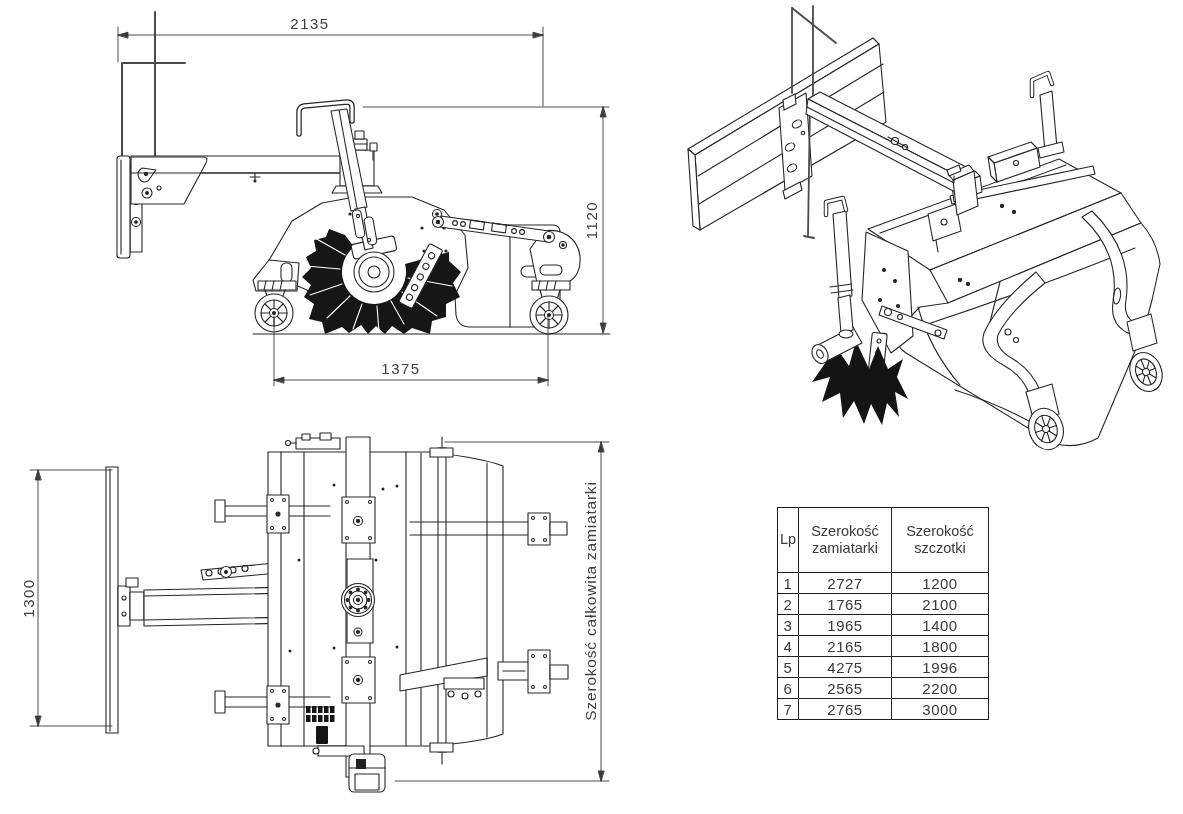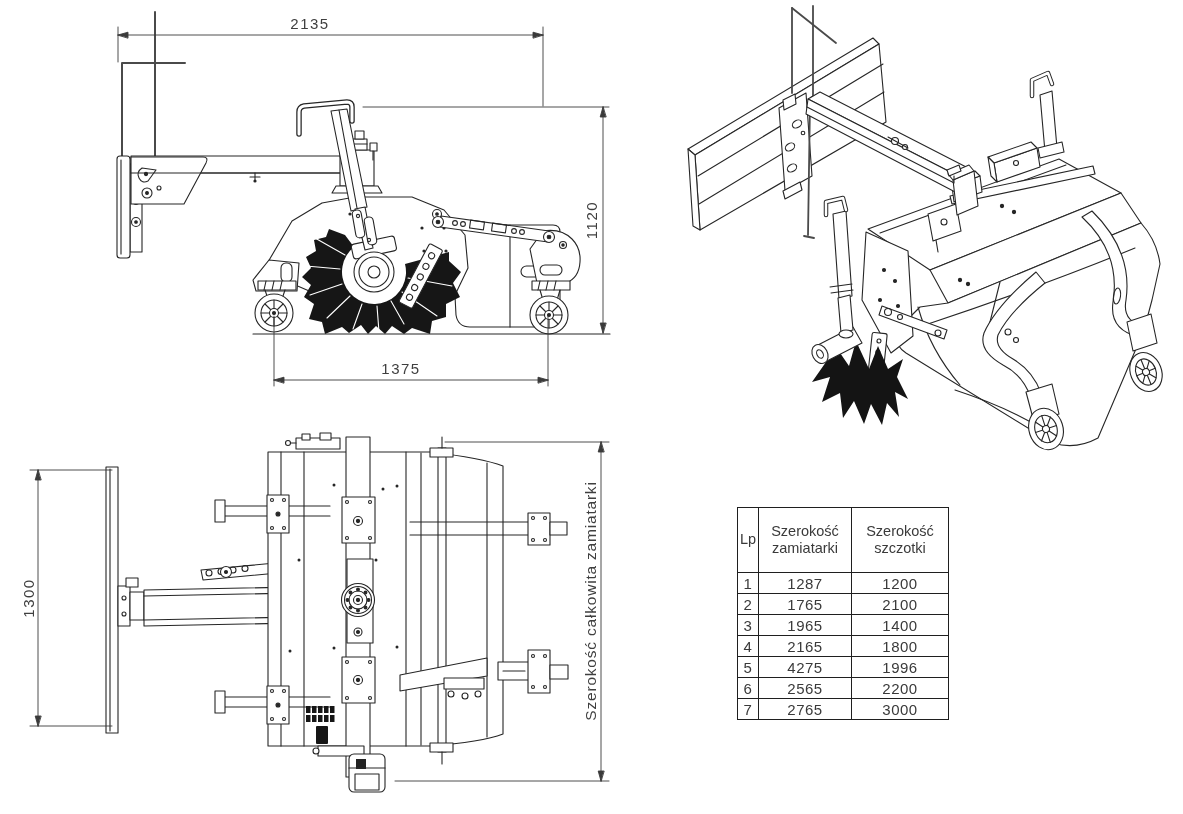--- a/index.html
+++ b/index.html
@@ -8,21 +8,21 @@
     font-family:"Liberation Sans", sans-serif;
   }
   .view{position:absolute;}
   svg{display:block;}
   .dim-text{fill:#3f3f3f;font-family:"Liberation Sans",sans-serif;font-size:15px;letter-spacing:1.5px;}
   .dim-label{fill:#3f3f3f;font-family:"Liberation Sans",sans-serif;font-size:15.5px;letter-spacing:0.8px;}
   .spec-table{position:absolute;left:737px;top:507px;border-collapse:collapse;table-layout:fixed;
     color:#3a3a3a;font-family:"Liberation Sans",sans-serif;}
   .spec-table td,.spec-table th{border:1.2px solid #1f1f1f;text-align:center;vertical-align:middle;
     padding:0;overflow:hidden;}
-  .spec-table{border:1.8px solid #1f1f1f;}
+  .spec-table{border:1.8px solid #1f1f1f;margin-left:40px;}
   .spec-table th{font-weight:400;font-size:14.5px;line-height:1.2;height:64px;}
   .spec-table td{font-size:15px;height:20px;letter-spacing:0.5px;}
   .col-lp{width:21px;}
   .col-a{width:93px;}
   .col-b{width:97px;}
 </style>
 </head>
 <body>
 
 <div class="canvas">
@@ -570,21 +570,21 @@
     <thead>
       <tr>
         <th>Lp</th>
         <th>Szerokość zamiatarki</th>
         <th>Szerokość szczotki</th>
       </tr>
     </thead>
     <tbody>
       <tr>
         <td>1</td>
-        <td>1287</td>
+        <td>2727</td>
         <td>1200</td>
       </tr>
       <tr>
         <td>2</td>
         <td>1765</td>
         <td>2100</td>
       </tr>
       <tr>
         <td>3</td>
         <td>1965</td>

